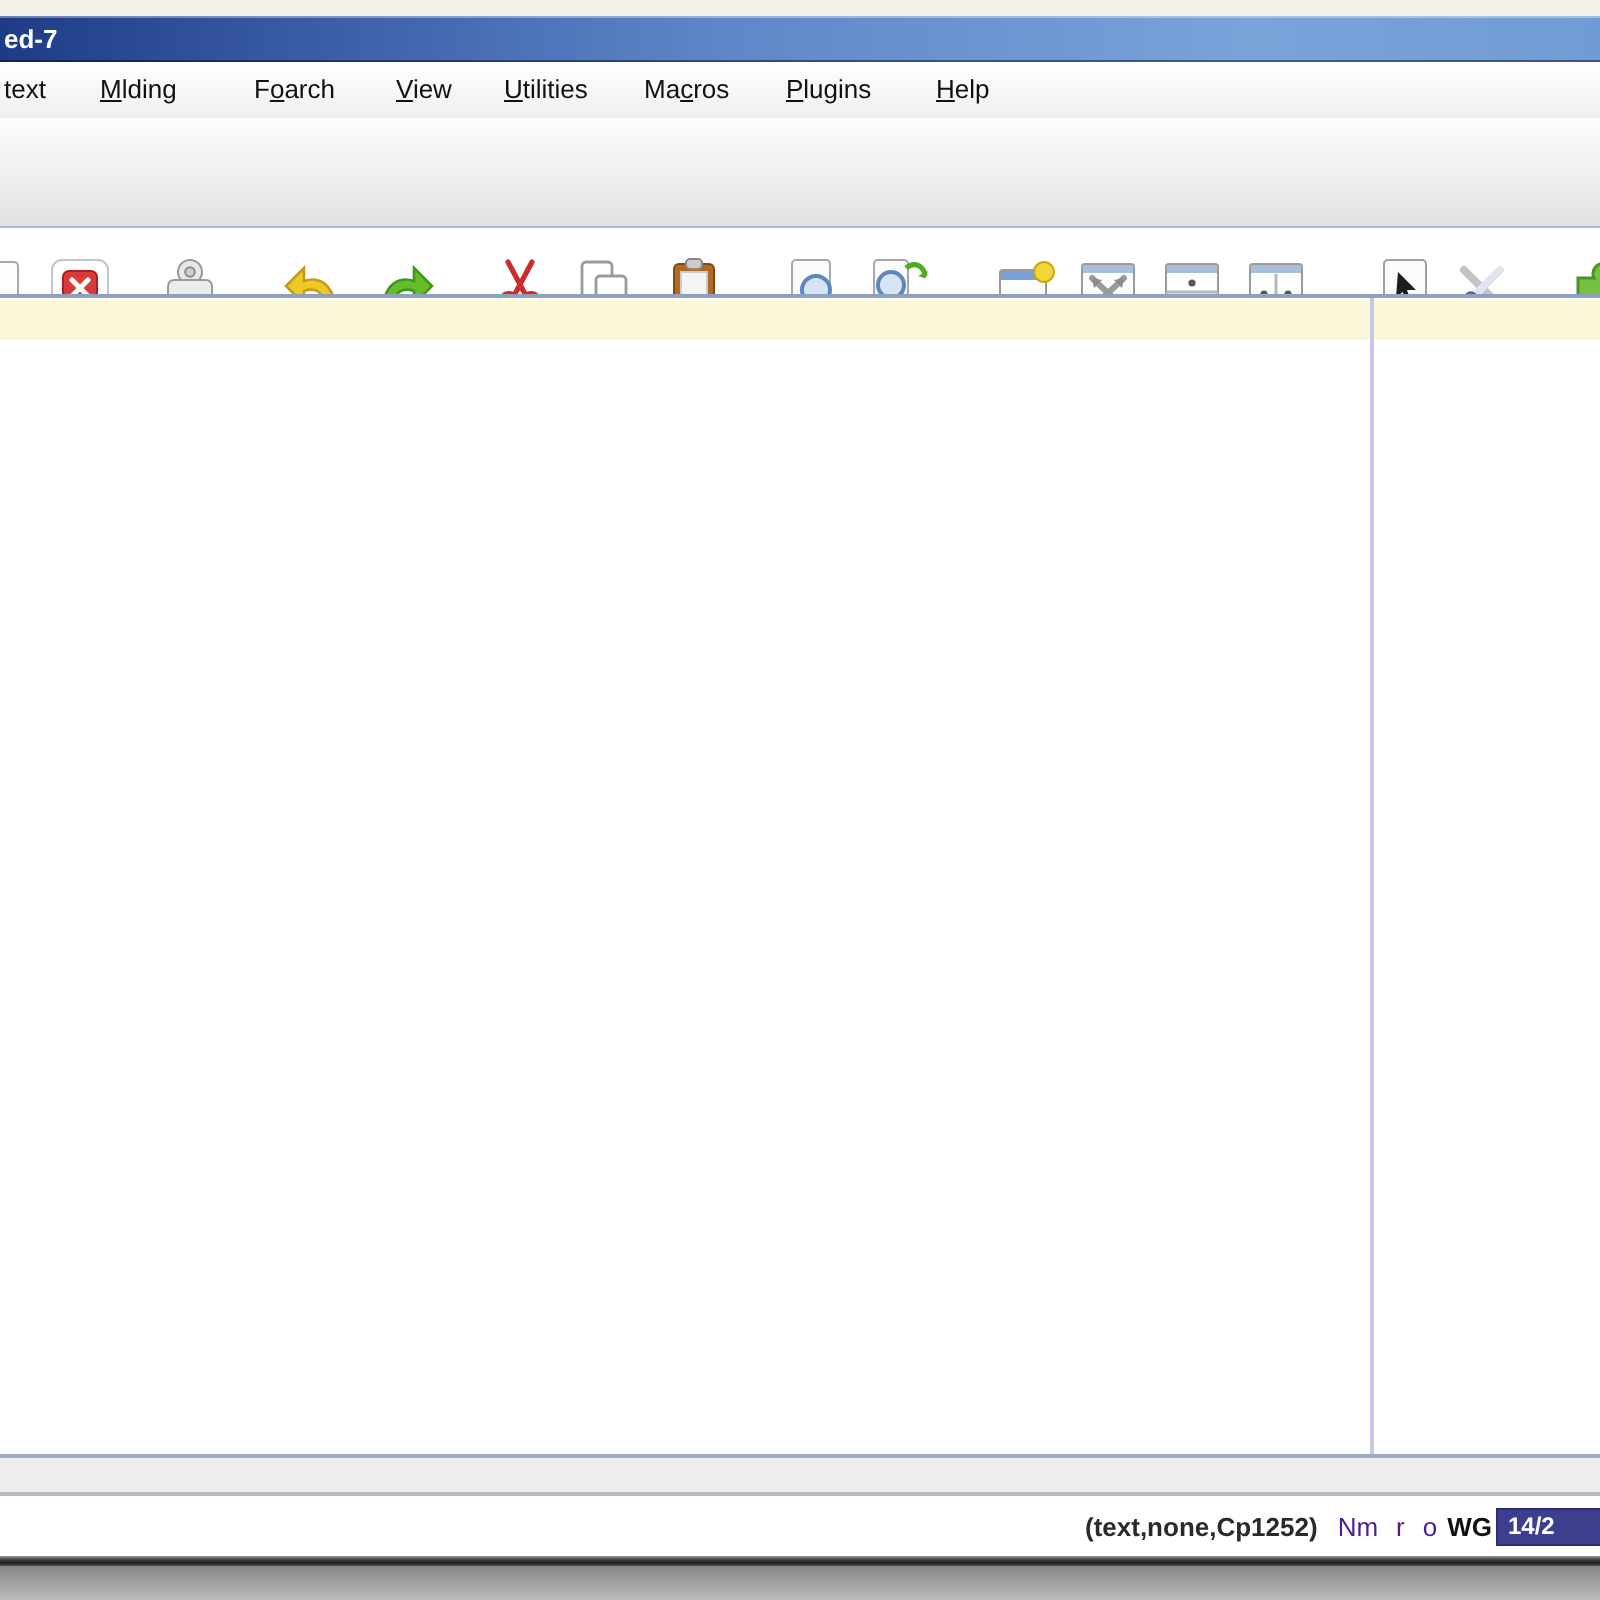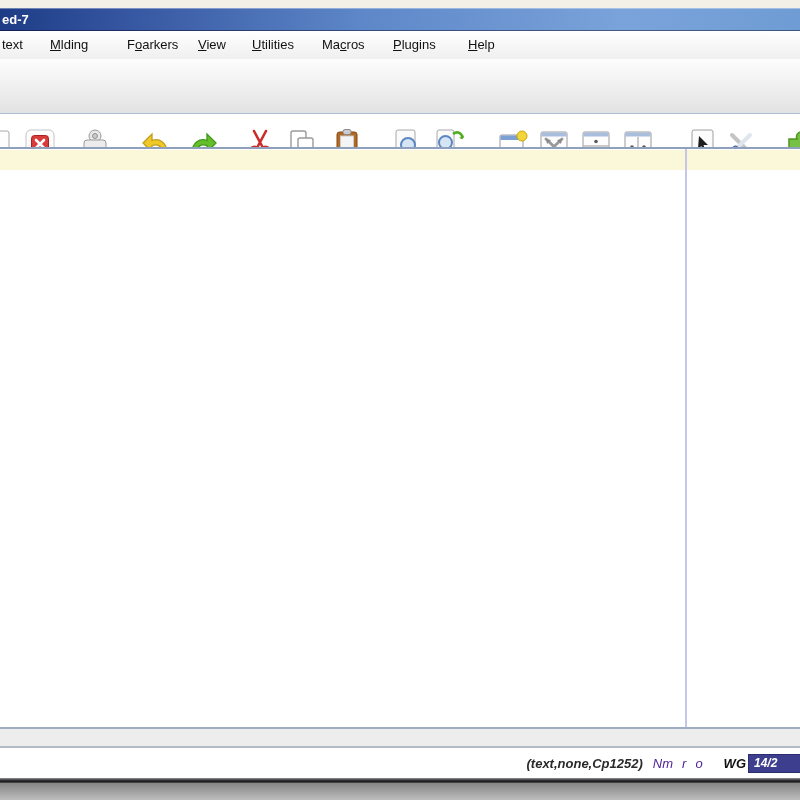--- a/index.html
+++ b/index.html
@@ -37,45 +37,45 @@
   
   .editor{position:absolute;left:0;top:147px;width:800px;height:580px;box-sizing:border-box;
           background:#ffffff;border-top:2px solid #8ea0bc;overflow:hidden;}
   .current-line{position:absolute;left:0;top:1px;width:800px;height:20px;background:#fbf8d9;}
   .wrap-guide{position:absolute;left:685px;top:0;width:2px;height:578px;background:#c6c6e8;}
   
   .hscroll{position:absolute;left:0;top:727px;width:800px;height:21px;box-sizing:border-box;
            background:#ededed;border-top:2px solid #9fadc4;border-bottom:2px solid #b4bac6;}
   
   .statusbar{position:absolute;left:0;top:748px;width:800px;height:30px;background:#ffffff;
-           font-size:13px;overflow:hidden;font-style:italic;}
+           font-size:13px;overflow:hidden;}
   .status-right{position:absolute;right:-18px;top:0;height:30px;display:flex;align-items:center;}
   .status-mode{color:#2a2a2a;font-weight:600;margin-right:10px;white-space:nowrap;}
   .flag{white-space:nowrap;}
   .flag-dim{color:#4c1d95;}
   .flag-strong{color:#111;font-weight:bold;}
-  .f0{margin-right:9px;} .f1{margin-right:9px;} .f2{margin-right:5px;} .f3{margin-right:2px;margin-left:16px;}
+  .f0{margin-right:9px;} .f1{margin-right:9px;} .f2{margin-right:5px;} .f3{margin-right:2px;}
   .memory{width:70px;height:19px;background:#3e3e8e;border:1px solid #2c2c6e;box-sizing:border-box;
           color:#fff;font-size:12px;font-weight:bold;line-height:17px;padding-left:5px;white-space:nowrap;}
 </style>
 </head>
 <body>
 
 <div class="screen">
 
   <div class="desktop-top"></div>
 
   <div class="titlebar">
     <span class="title">ed-7</span>
   </div>
 
   <div class="menubar">
     <span class="menu-item" style="left:2px"><span>text</span><span class="mn"></span><span></span></span>
     <span class="menu-item" style="left:50px"><span></span><span class="mn">M</span><span>lding</span></span>
-    <span class="menu-item" style="left:127px"><span>F</span><span class="mn">o</span><span>arkers</span></span>
+    <span class="menu-item" style="left:127px"><span>F</span><span class="mn">o</span><span>arch</span></span>
     <span class="menu-item" style="left:198px"><span></span><span class="mn">V</span><span>iew</span></span>
     <span class="menu-item" style="left:252px"><span></span><span class="mn">U</span><span>tilities</span></span>
     <span class="menu-item" style="left:322px"><span>Ma</span><span class="mn">c</span><span>ros</span></span>
     <span class="menu-item" style="left:393px"><span></span><span class="mn">P</span><span>lugins</span></span>
     <span class="menu-item" style="left:468px"><span></span><span class="mn">H</span><span>elp</span></span>
   </div>
 
   <div class="toolbar">
     <div class="tbtn" style="left:-20px">
       <span><svg viewBox="0 0 34 34">

